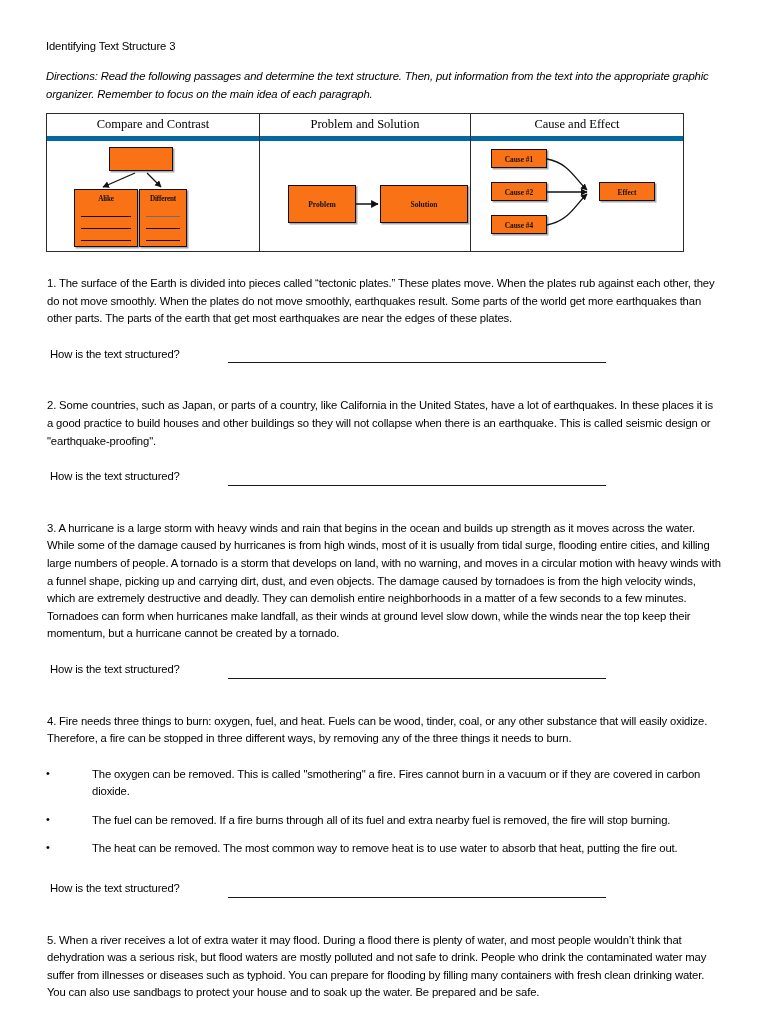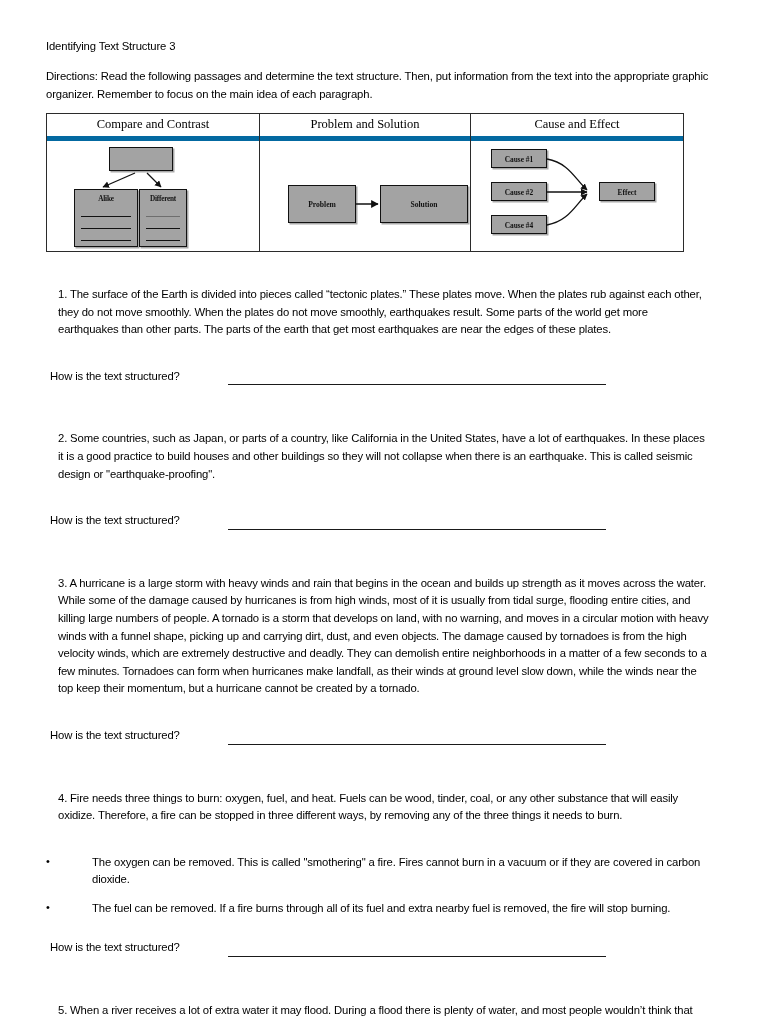--- a/index.html
+++ b/index.html
@@ -35,20 +35,21 @@
     letter-spacing: -0.15px;
     margin: 0 0 13px 0;
     font-weight: 400;
   }
   .directions {
     font-size: 11.3px;
     line-height: 17.5px;
     letter-spacing: -0.15px;
     margin: 0 0 10px 0;
     text-align: left;
+    font-style: italic;
   }
 
   
   table.organizer {
     border-collapse: collapse;
     width: 634px;
     margin: 0 0 0 0;
     table-layout: fixed;
   }
   table.organizer td {
@@ -71,21 +72,21 @@
   .org-body {
     position: relative;
     height: 110px;
   }
 
   
   .dbox {
     position: absolute;
     box-sizing: border-box;
     border: 1.4px solid #111;
-    background: #a3a3a3;
+    background: #f97316;
     box-shadow: 1.5px 1.5px 0 rgba(40,40,40,0.40);
     font-family: "Liberation Serif", serif;
     font-weight: 700;
     font-size: 7.4px;
     text-align: center;
     color: #111;
   }
   .dbox span { display: block; }
 
   
@@ -138,21 +139,21 @@
   .ce-c2 { left: 20px; top: 41px; width: 56px; height: 19px; }
   .ce-c3 { left: 20px; top: 74px; width: 56px; height: 19px; }
   .ce-eff { left: 128px; top: 41px; width: 56px; height: 19px; }
   .ce-label { padding-top: 5px; font-size: 7.4px; }
 
   
   .passage {
     font-size: 11.3px;
     line-height: 17.6px;
     letter-spacing: -0.15px;
-    margin: 12px;
+    margin: 1px;
     text-align: left;
   }
   .spacer-lg { height: 22px; }
   .spacer-md { height: 17px; }
   .spacer-sm { height: 11px; }
 
   ul.bullets {
     list-style: none;
     margin: 0;
     padding: 0;
@@ -311,20 +312,21 @@
       <span class="answer-blank"></span>
     </div>
 
     <div class="spacer-lg"></div>
     <div class="spacer-sm"></div>
     <p class="passage">4.  Fire needs three things to burn: oxygen, fuel, and heat.  Fuels can be wood, tinder, coal, or any other substance that will easily oxidize.  Therefore, a fire can be stopped in three different ways, by removing any of the three things it needs to burn.</p>
     <div class="spacer-md"></div>
     <ul class="bullets">
       <li>The oxygen can be removed.  This is called "smothering" a fire.  Fires cannot burn in a vacuum or if they are covered in carbon dioxide.</li>
       <li>The fuel can be removed.  If a fire burns through all of its fuel and extra nearby fuel is removed, the fire will stop burning.</li>
+      <li>The heat can be removed.  The most common way to remove heat is to use water to absorb that heat, putting the fire out.</li>
     </ul>
     <div class="spacer-sm"></div>
     <div class="answer-row">
       <span class="answer-q">How is the text structured?</span>
       <span class="answer-blank"></span>
     </div>
 
     <div class="spacer-lg"></div>
     <div class="spacer-sm"></div>
     <p class="passage">5.  When a river receives a lot of extra water it may flood.   During a flood there is plenty of water, and most people wouldn’t think that dehydration was a serious risk, but flood waters are mostly polluted and not safe to drink.   People who drink the contaminated water may suffer from illnesses or diseases such as typhoid.  You can prepare for flooding by filling many containers with fresh clean drinking water.  You can also use sandbags to protect your house and to soak up the water.  Be prepared and be safe.</p>

